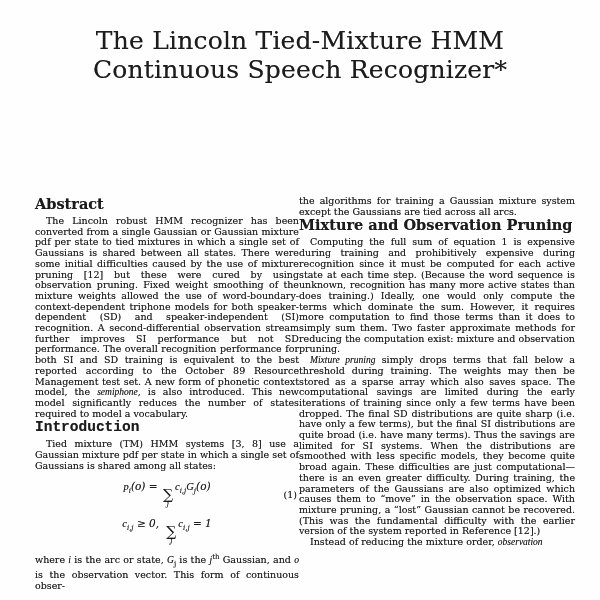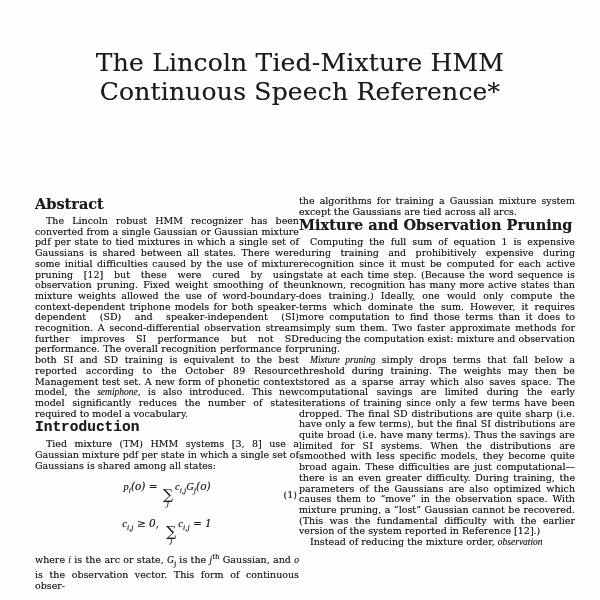--- a/index.html
+++ b/index.html
@@ -10,22 +10,22 @@
     height: 600px;
     overflow: hidden;
     background: #fefefe;
     color: #1c1c1c;
     font-family: "DejaVu Serif", "Liberation Serif", serif;
     text-shadow: 0 0 0.45px rgba(20,20,20,0.55);
   }
   
   .head { text-align: center; }
   .title {
-    margin: 8px;
-    padding-top: 40px;
+    margin: 0;
+    padding-top: 26px;
     font-size: 25px;
     line-height: 29px;
     font-weight: 500;
     letter-spacing: 0.2px;
   }
   .author {
     margin-top: 21px;
     font-size: 14px;
     font-weight: 700;
   }
@@ -91,21 +91,21 @@
   .where-p sup { font-size: 7px; }
   .where-p { margin-top: 7px !important; }
   i { font-style: italic; font-family: Liberation Serif, serif; }
 </style>
 </head>
 <body>
 
 <div class="sheet">
 
   <div class="head">
-    <h1 class="title"><span>The Lincoln Tied-Mixture HMM</span><br><span>Continuous Speech Reference*</span></h1>
+    <h1 class="title"><span>The Lincoln Tied-Mixture HMM</span><br><span>Continuous Speech Recognizer*</span></h1>
   </div>
 
   <div class="columns">
 
     <section class="col">
       <h2 class="sec">Abstract</h2>
       <p class="indent"><span>The Lincoln robust HMM recognizer has been converted from a single Gaussian or Gaussian mixture pdf per state to tied mixtures in which a single set of Gaussians is shared between all states. There were some initial difficulties caused by the use of mixture pruning [12] but these were cured by using observation pruning. Fixed weight smoothing of the mixture weights allowed the use of word-boundary-context-dependent triphone models for both speaker-dependent (SD) and speaker-independent (SI) recognition. A second-differential observation stream further improves SI performance but not SD performance. The overall recognition performance for both SI and SD training is equivalent to the best reported according to the October 89 Resource Management test set. A new form of phonetic context model, the </span><i>semiphone</i><span>, is also introduced. This new model significantly reduces the number of states required to model a vocabulary.</span></p>
 
       <h2 class="sec sec-gap-intro">Introduction</h2>
       <p class="indent">Tied mixture (TM) HMM systems [3, 8] use a Gaussian mixture pdf per state in which a single set of Gaussians is shared among all states:</p>

